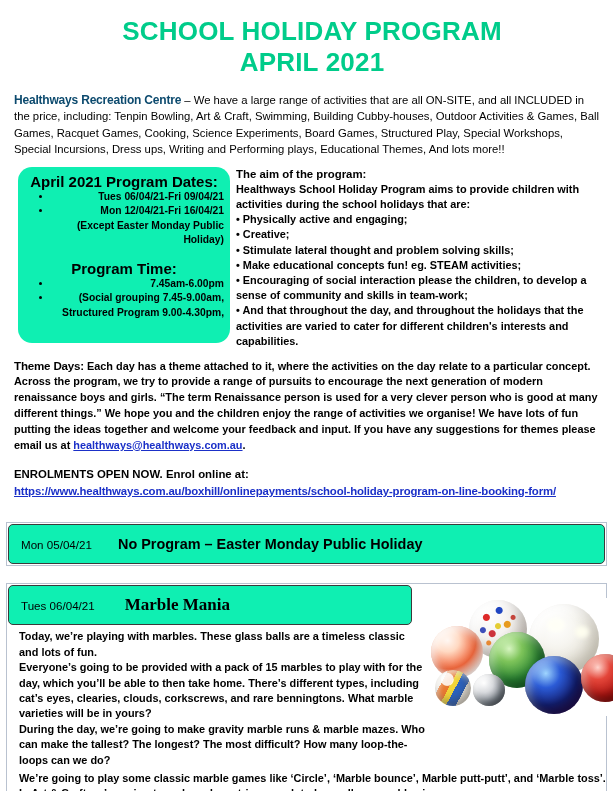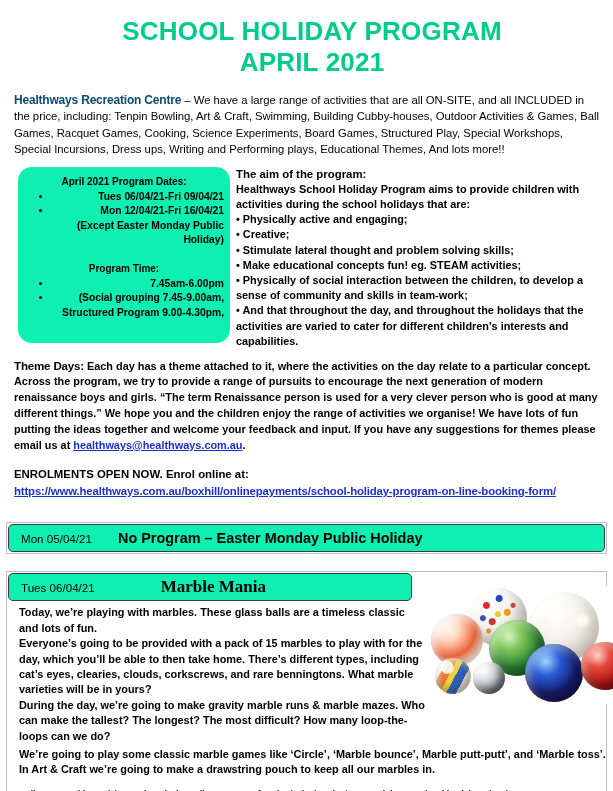--- a/index.html
+++ b/index.html
@@ -69,21 +69,21 @@
     border-radius: 14px;
     box-sizing: border-box;
     padding: 8px 6px 6px 6px;
     font-size: 10.3px;
     line-height: 14.4px;
     font-weight: bold;
   }
   .gb-head {
     text-align: center;
     font-weight: bold;
-    font-size: 10px;
+    font-size: 15px;
     margin-bottom: 1px;
   }
   .gb-head.second { margin-top: 14px; }
   .gb-list {
     margin: 0;
     padding-left: 28px;
     text-align: right;
   }
   .gb-list li {
     margin: 0;
@@ -160,25 +160,25 @@
     border-right: 1px solid #B9C2D0;
   }
 
   .banner {
     display: flex;
     align-items: center;
     background: #0FEFB2;
     border: 1.6px solid #3A3A3A;
     border-radius: 5px;
     box-sizing: border-box;
-    height: 28px;
+    height: 40px;
     margin: 1px;
   }
   .banner.full { width: calc(100% - 2px); }
-  .banner.partial { width: 404px; gap: 36px; }
+  .banner.partial { width: 404px; }
 
   .banner-date {
     padding-left: 12px;
     font-size: 11.6px;
     font-weight: normal;
     white-space: nowrap;
   }
   .banner-title {
     padding-left: 28px;
     font-size: 15px;
@@ -269,21 +269,21 @@
       </ul>
     </div>
 
     <div class="aim">
       <p class="aim-title">The aim of the program:</p>
       <p>Healthways School Holiday Program aims to provide children with activities during the school holidays that are:</p>
       <p>• Physically active and engaging;</p>
       <p>• Creative;</p>
       <p>• Stimulate lateral thought and problem solving skills;</p>
       <p>• Make educational concepts fun!  eg. STEAM activities;</p>
-      <p>• Physically of social interaction between the children, to develop a sense of community and skills in team-work;</p>
+      <p>• Encouraging of social interaction please the children, to develop a sense of community and skills in team-work;</p>
       <p>• And that throughout the day, and throughout the holidays that the activities are varied to cater for different children's interests and capabilities.</p>
     </div>
   </div>
 
   <div class="theme">
     <span class="theme-label">Theme Days:</span><span>  Each day has a theme attached to it, where the activities on the day relate to a particular concept.  Across the program, we try to provide a range of pursuits to encourage the next generation of modern renaissance boys and girls.  “The term Renaissance person is used for a very clever person who is good at many different things.”  We hope you and the children enjoy the range of activities we organise! We have lots of fun putting the ideas together and welcome your feedback and input.  If you have any suggestions for themes please email us at </span><a class="link" href="#">healthways@healthways.com.au</a><span>.</span>
   </div>
 
   <div class="enrol">
     <div>ENROLMENTS OPEN NOW. Enrol online at:</div>

